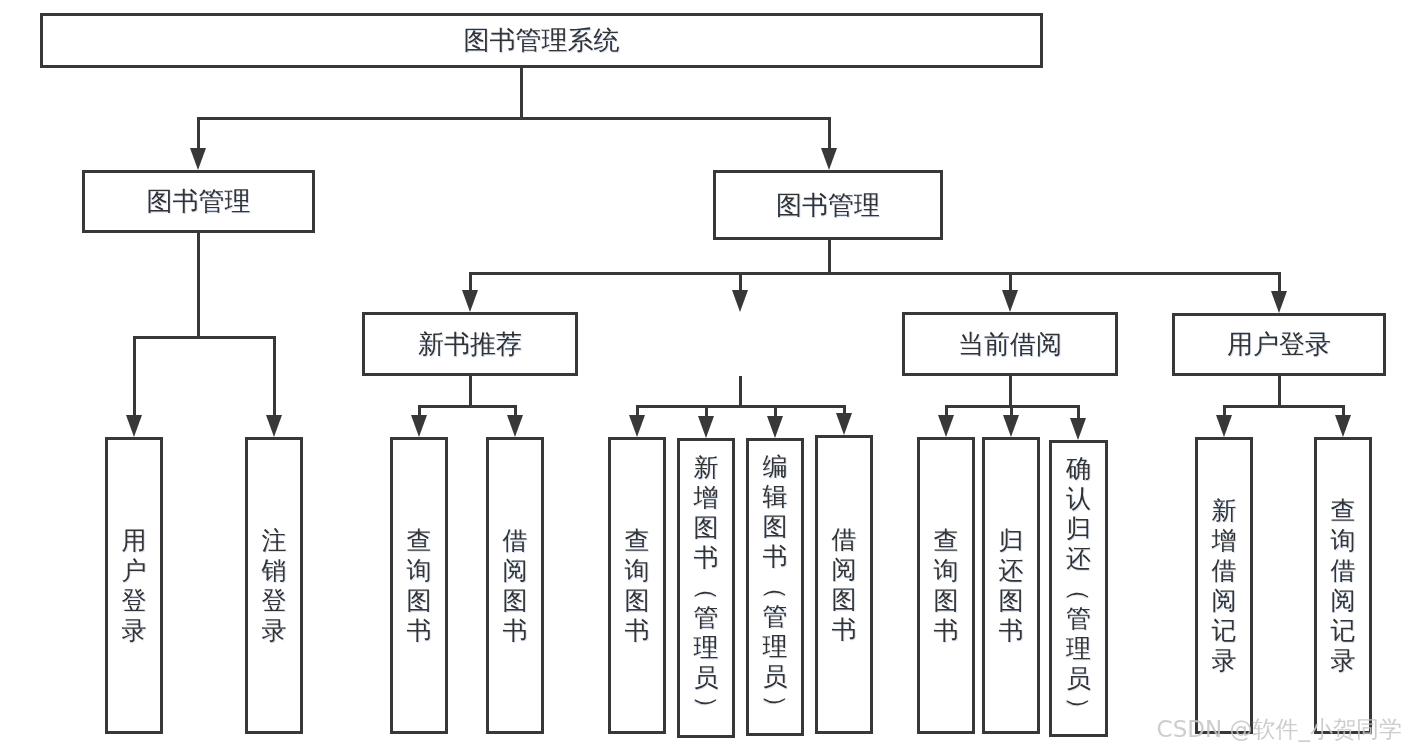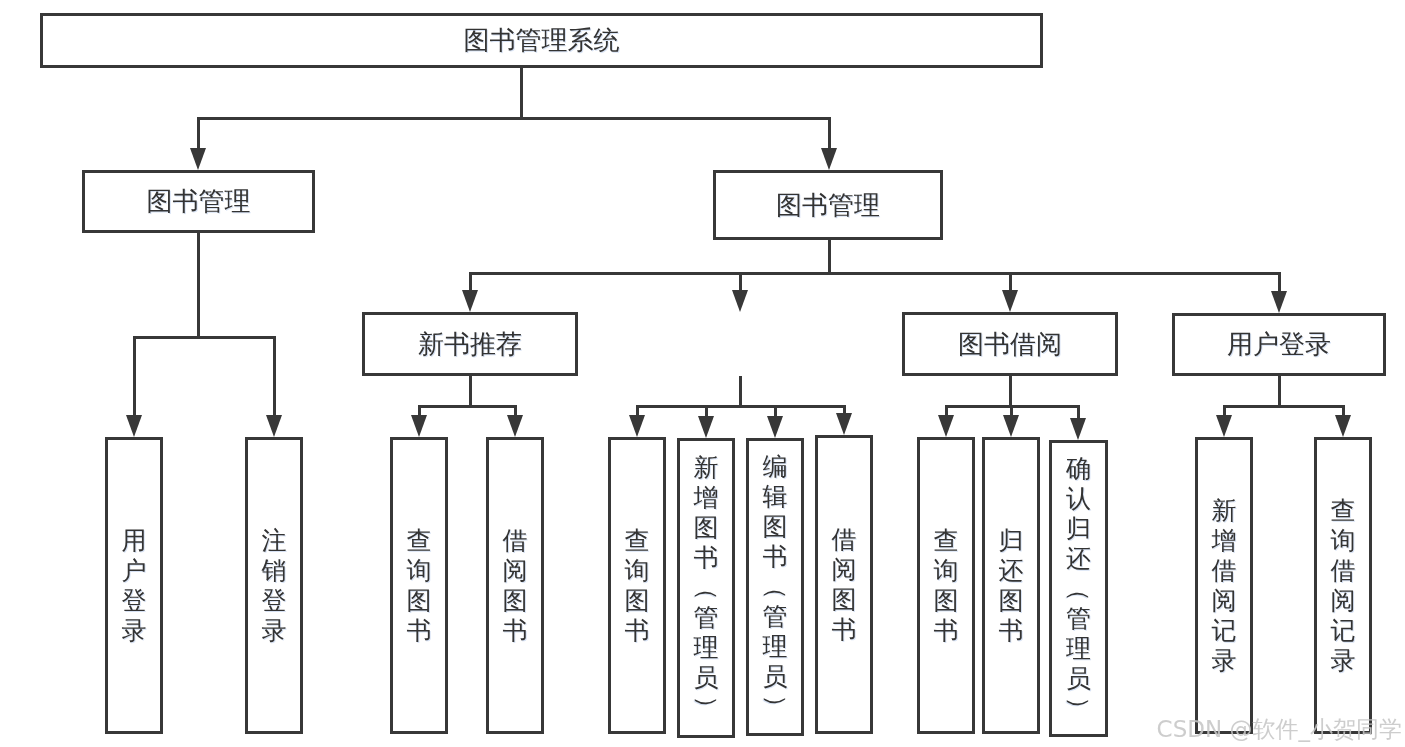--- a/index.html
+++ b/index.html
@@ -61,21 +61,21 @@
 </style>
 </head>
 <body>
 
 <div id="stage">
   <div class="watermark">CSDN @软件_小贺同学</div>
 <div class="node h" style="left: 20px; top: 13px; width: 1003px; height: 55px; margin-left: 20px;">图书管理系统</div>
     <div class="node h" style="left: 82px; top: 170px; width: 233px; height: 63px;">图书管理</div>
     <div class="node h" style="left: 713px; top: 170px; width: 230px; height: 70px;">图书管理</div>
     <div class="node h" style="left: 362px; top: 312px; width: 216px; height: 64px;">新书推荐</div>
-    <div class="node h" style="left: 902px; top: 312px; width: 216px; height: 64px;">图书借阅</div>
+    <div class="node h" style="left: 902px; top: 312px; width: 216px; height: 64px;">当前借阅</div>
     <div class="node h" style="left: 1172px; top: 313px; width: 214px; height: 63px;">用户登录</div>
     <div class="node v" style="left: 105px; top: 437px; width: 58px; height: 297px;">
       <span class="vchar">用</span>
       <span class="vchar">户</span>
       <span class="vchar">登</span>
       <span class="vchar">录</span>
     </div>
     <div class="node v" style="left: 245px; top: 437px; width: 58px; height: 297px;">
       <span class="vchar">注</span>
       <span class="vchar">销</span>

